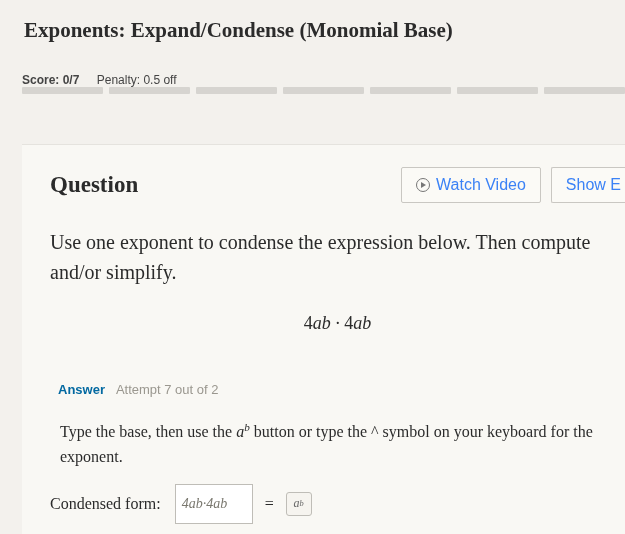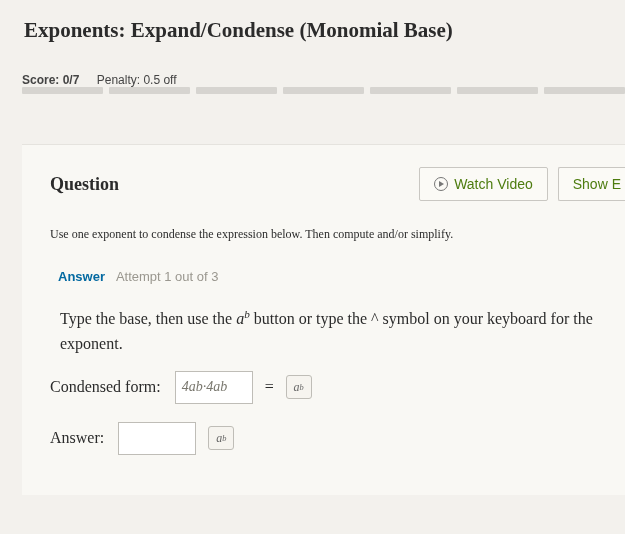--- a/index.html
+++ b/index.html
@@ -41,51 +41,51 @@
     border-top: 1px solid #e5e3de;
     padding: 22px 0 22px 28px;
   }
   .qhead {
     display: flex;
     align-items: center;
     justify-content: space-between;
     margin-bottom: 24px;
   }
   .qhead h2 {
-    font-size: 18px;
+    font-size: 23px;
     font-weight: bold;
     margin: 0;
   }
   .qbtns { display: flex; gap: 10px; font-family: Arial, sans-serif; }
   .btn {
     border: 1px solid #c9c7c2;
     background: #fbfaf6;
     padding: 8px 14px;
-    font-size: 14px;
-    color: #4d7c0f;
+    font-size: 16px;
+    color: #3b82f6;
     border-radius: 2px;
     display: inline-flex;
     align-items: center;
     gap: 6px;
     cursor: pointer;
   }
   .btn.cut { border-right: none; border-radius: 2px 0 0 2px; padding-right: 4px; }
   .play-icon {
     width: 14px; height: 14px; border: 1.5px solid #777; border-radius: 50%;
     display: inline-flex; align-items: center; justify-content: center;
   }
   .play-icon::before {
     content: ""; display: block;
     border-left: 5px solid #777;
     border-top: 3px solid transparent;
     border-bottom: 3px solid transparent;
     margin-left: 1px;
   }
   .prompt {
-    font-size: 12px;
+    font-size: 20px;
     margin: 0 0 26px 0;
     line-height: 1.5;
   }
   .math {
     text-align: center;
     font-size: 18px;
     font-family: Georgia, serif;
     font-style: italic;
     margin-bottom: 48px;
   }
@@ -107,21 +107,21 @@
     font-size: 16px;
     margin: 0 0 18px 0;
     display: flex;
     align-items: center;
     gap: 12px;
   }
   .row .lab { margin-right: 2px; }
   .field {
     border: 1px solid #bfbdb7;
     background: #fff;
-    height: 33px;
+    height: 40px;
     min-width: 78px;
     padding: 0 6px;
     font-family: Georgia, serif;
     font-size: 14px;
     font-style: italic;
     color: #7a786f;
     display: inline-flex;
     align-items: center;
   }
   .eq { font-size: 16px; }
@@ -170,24 +170,27 @@
           <span>Watch Video</span>
         </div>
         <div class="btn cut">
           <span>Show E</span>
         </div>
       </div>
     </div>
 
     <p class="prompt">Use one exponent to condense the expression below. Then compute and/or simplify.</p>
 
+    <div class="math">
+      <span class="num">4</span><span>ab</span> · <span class="num">4</span><span>ab</span>
+    </div>
 
     <div class="ans-head">
       <span class="lbl">Answer</span>
-      <span class="att">Attempt 1 out of 3</span>
+      <span class="att">Attempt 7 out of 2</span>
     </div>
 
     <p class="instr">
       <span>Type the base, then use the </span><i>a<sup>b</sup></i><span> button or type the ^ symbol on your keyboard for the</span><br>
       <span>exponent.</span>
     </p>
 
     <div class="row">
       <span class="lab">Condensed form:</span>
       <span class="field">4ab·4ab</span>

